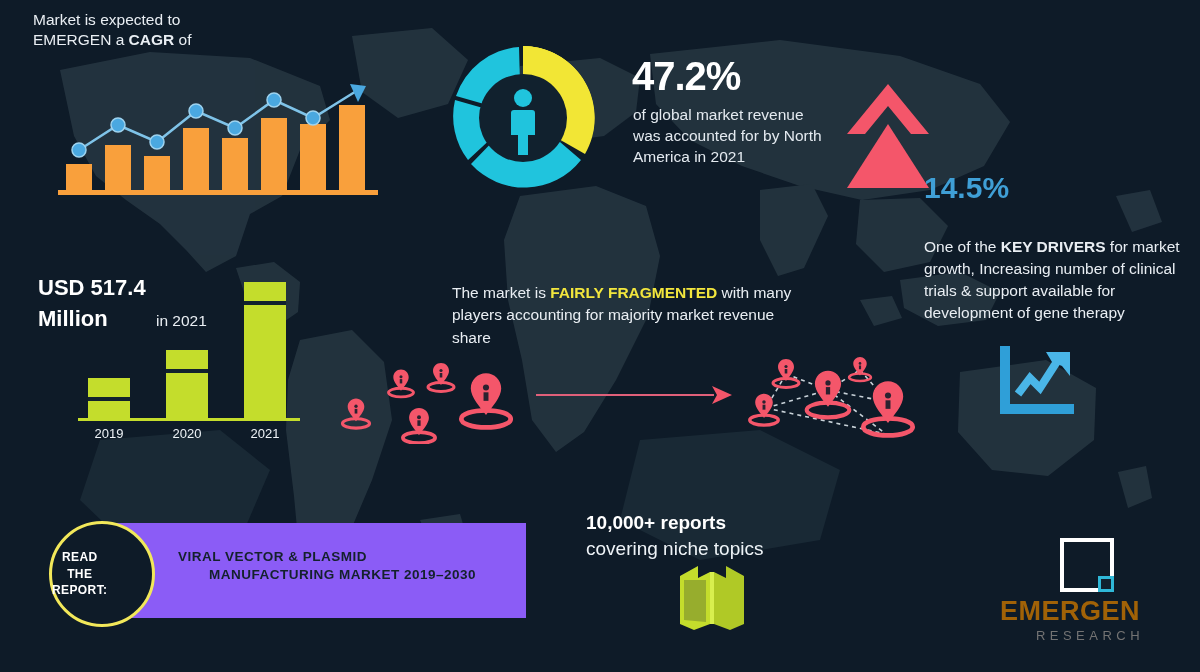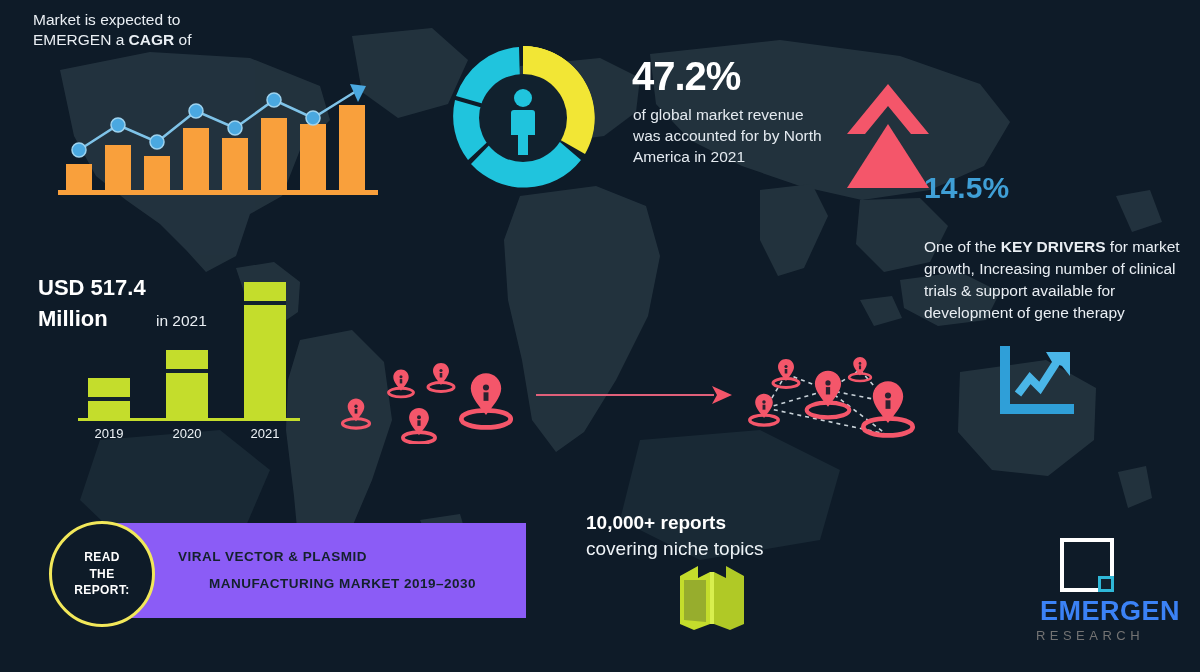--- a/index.html
+++ b/index.html
@@ -68,37 +68,37 @@
 
   
   #growth-icon{position:absolute;left:996px;top:344px;width:82px;height:72px;}
   #growth-icon svg{width:100%;height:100%;}
 
   
   #report-bar{position:absolute;left:96px;top:523px;width:430px;height:95px;background:#8b5cf6;}
   #report-bar .line{position:absolute;left:82px;color:#14212c;font-size:13.5px;
      font-weight:bold;letter-spacing:.5px;}
   #report-line1{top:26px;}
-  #report-line2{top:53px;padding-left:31px;}
+  #report-line2{top:44px;padding-left:31px;}
   #report-circle{position:absolute;left:49px;top:521px;width:100px;height:100px;border-radius:50%;
-     background:#0e1b28;border:3px solid #f2e85a;display:flex;align-items:center;justify-content:center;}
+     background:#0e1b28;border:3px solid #f2e85a;display:flex;align-items:center;justify-content:flex-start;}
   #report-circle span{color:#fff;font-size:12px;font-weight:bold;text-align:center;line-height:1.38;letter-spacing:.4px;}
 
   
   #reports-1{left:586px;top:510px;font-size:19px;font-weight:bold;color:#fff;}
   #reports-2{left:586px;top:536px;font-size:19px;color:#eef3f7;}
   #book{position:absolute;left:676px;top:562px;width:72px;height:70px;}
   #book svg{width:100%;height:100%;}
 
   
   #logo{position:absolute;left:1000px;top:536px;width:180px;height:112px;}
   #logo-mark{position:absolute;left:58px;top:0px;width:58px;height:58px;}
   #logo-mark svg{width:100%;height:100%;}
-  #logo-name{position:absolute;left:0;top:60px;width:180px;text-align:right;
-     font-size:27px;font-weight:bold;color:#3b82f6;letter-spacing:0.5px;}
+  #logo-name{position:absolute;left:0;top:60px;width:180px;text-align:left;
+     font-size:27px;font-weight:bold;color:#a16207;letter-spacing:0.5px;}
   #logo-sub{position:absolute;left:0;top:92px;width:180px;text-align:center;
      font-size:13px;color:#737373;letter-spacing:4.5px;}
 </style>
 </head>
 <body>
 
 <div id="stage">
 
   <div class="mapwrap">
     <svg viewBox="0 0 1200 672" preserveAspectRatio="none">
@@ -236,20 +236,23 @@
       <rect x="174" y="33" width="42" height="4" fill="#11212e"></rect>
 
       <g fill="#eef3f7" font-family="Liberation Sans, sans-serif" font-size="13" text-anchor="middle">
         <text x="39" y="170">2019</text>
         <text x="117" y="170">2020</text>
         <text x="195" y="170">2021</text>
       </g>
     </svg>
   </div>
 
+  <div class="txt" id="frag-text">
+    <span>The market is </span><span id="frag-hi">FAIRLY FRAGMENTED</span><span> with many players accounting for majority market revenue share</span>
+  </div>
 
   <div class="txt" id="drivers">
     <span>One of the </span><span class="b">KEY DRIVERS</span><span> for market growth, Increasing number of clinical trials &amp; support available for development of gene therapy</span>
   </div>
 
   <div id="pins-left">
     <svg viewBox="0 0 192 96">
       <defs>
         <g id="pinShape">
           <path d="M0,-26 C9,-26 16,-19 16,-10 C16,-1 6,10 0,18 C-6,10 -16,-1 -16,-10 C-16,-19 -9,-26 0,-26 Z" fill="#f4566a"></path>

